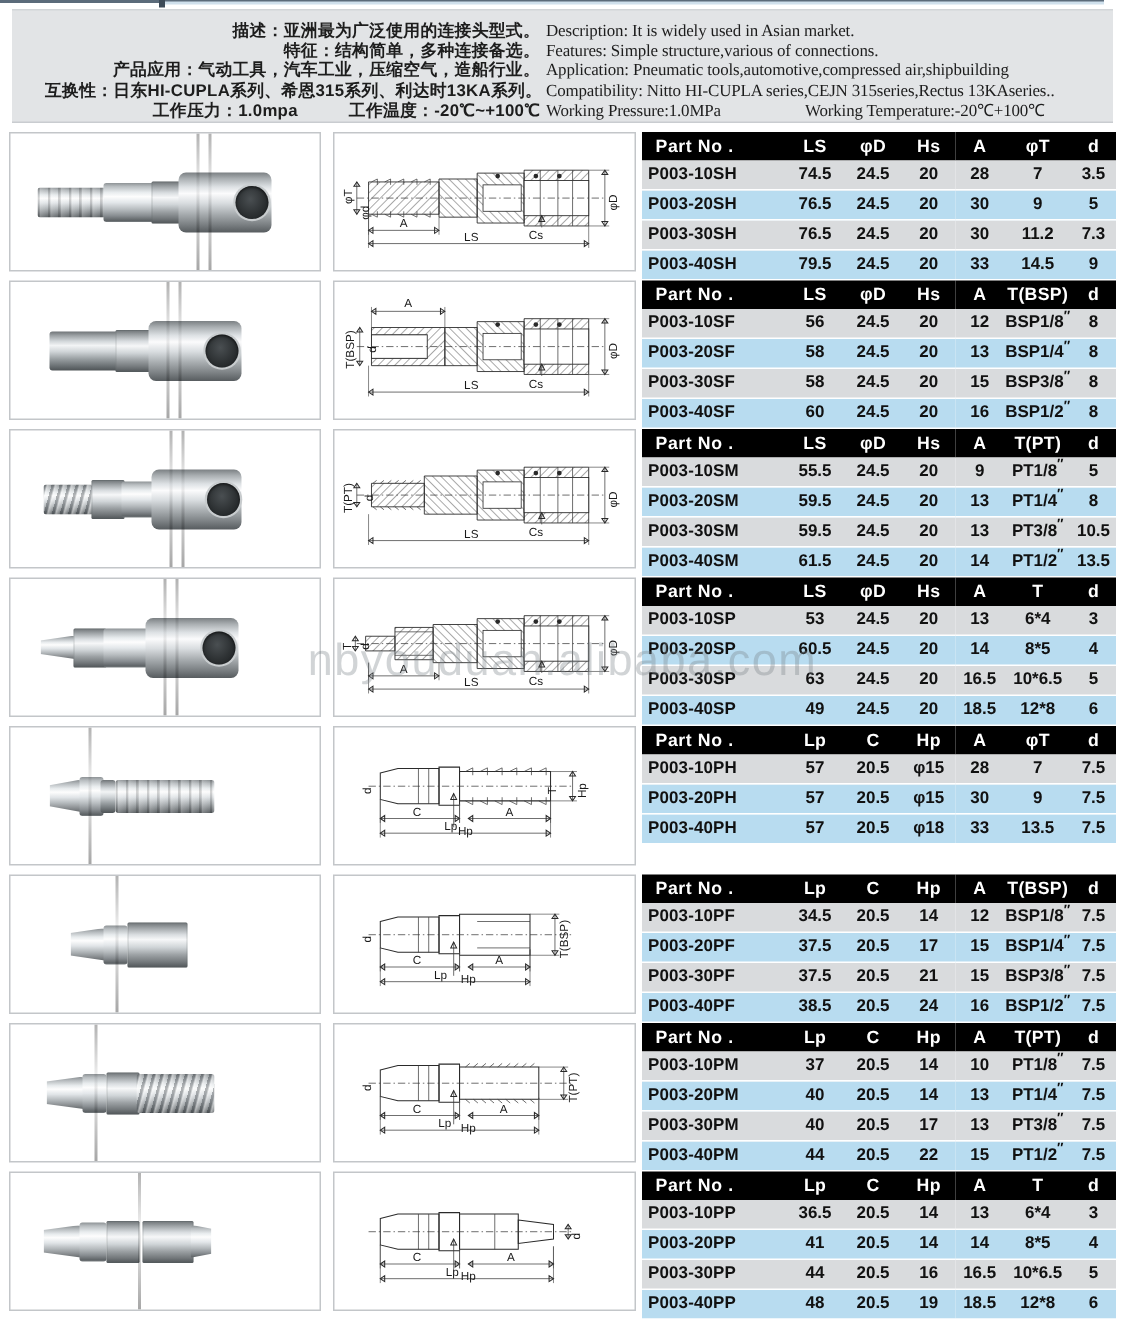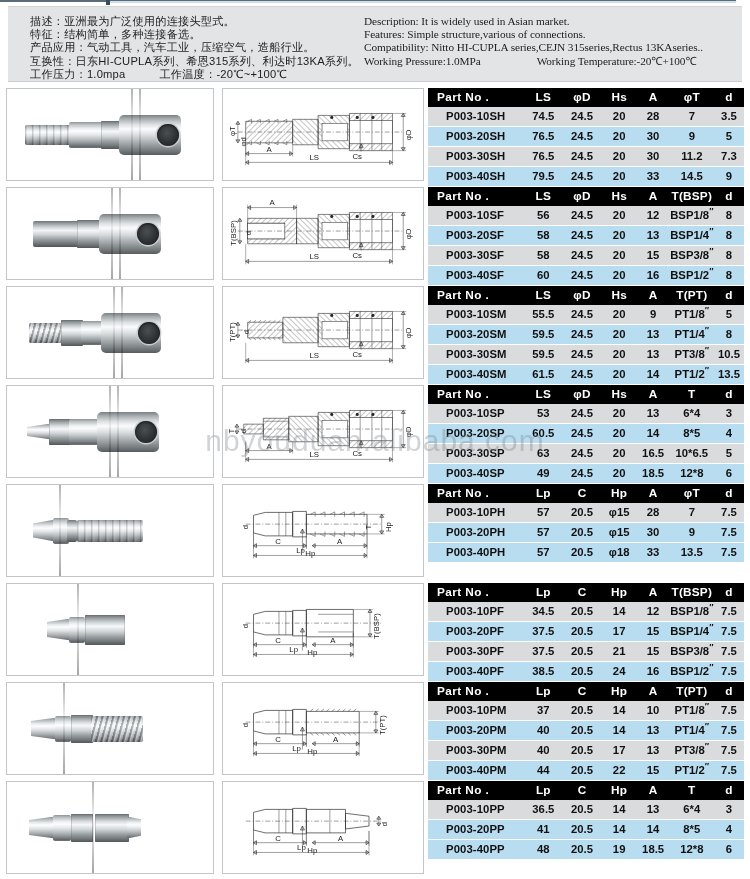--- a/index.html
+++ b/index.html
@@ -28,21 +28,21 @@
     background:#e2e4e6;
     border-top:1px solid #d2d5d8;
     border-bottom:1px solid #c9ccd0;
   }
   .desc-col { position:absolute; top:8px; }
   .desc-cn { left:22px; width:330px; }
   .desc-en { left:356px; width:380px;font-family:Liberation Serif, serif; }
   .desc-line {
     color:#1d1d1d; white-space:nowrap; line-height:13.2px;
   }
-  .desc-cn .desc-line { font-size:11.2px; font-weight:400; letter-spacing:0.2px; }
+  .desc-cn .desc-line { font-size:11.2px; font-weight:700; letter-spacing:0.2px;text-align:right; }
   .desc-en .desc-line { font-size:11.3px; font-weight:400; letter-spacing:-0.1px; }
   .desc-line .gap { display:inline-block; width:34px; }
   .desc-line .gap-en { display:inline-block; width:56px; }
 
   
   .grid { position:absolute; left:0; top:86px; width:750px; }
   .row { position:relative; height:99px; }
 
   .cell-photo {
     position:absolute; left:6px; top:2px; width:208px; height:93px;
@@ -67,21 +67,21 @@
     height:19px; line-height:19px;
     padding:0; text-align:center; letter-spacing:0.2px;
     font-family:"Liberation Sans", sans-serif;
   }
   table.spec th.partcol { text-align:left; padding-left:9px; letter-spacing:0.4px; }
   table.spec td {
     height:19px; line-height:19px; padding:0;
     text-align:center; color:#111111; font-weight:700; font-size:11.3px;
     border-bottom:1px solid #ffffff;
   }
-  table.spec td.partcol { text-align:left; padding-left:18px; letter-spacing:0.1px; }
+  table.spec td.partcol { text-align:left; padding-left:4px; letter-spacing:0.1px; }
   table.spec tr.odd td  { background:#d9dbdd; }
   table.spec tr.even td { background:#b8dcf0; }
   table.spec tr:last-child td { border-bottom:none;margin-top:16px; }
 
   
   col.c-part { width:30.5%; }
   col.c-a    { width:12%; }
   col.c-b    { width:12.5%; }
   col.c-c    { width:11%; }
   col.c-d    { width:10.5%; }
@@ -195,20 +195,21 @@
     <div class="desc-col desc-cn">
       <div class="desc-line">描述：亚洲最为广泛使用的连接头型式。</div>
       <div class="desc-line">特征：结构简单，多种连接备选。</div>
       <div class="desc-line">产品应用：气动工具，汽车工业，压缩空气，造船行业。</div>
       <div class="desc-line">互换性：日东HI-CUPLA系列、希恩315系列、利达时13KA系列。</div>
       <div class="desc-line"><span>工作压力：1.0mpa</span><span class="gap"></span><span>工作温度：-20℃~+100℃</span></div>
     </div>
     <div class="desc-col desc-en">
       <div class="desc-line">Description:  It is widely used in Asian market.</div>
       <div class="desc-line">Features: Simple structure,various of connections.</div>
+      <div class="desc-line">Application: Pneumatic tools,automotive,compressed air,shipbuilding</div>
       <div class="desc-line">Compatibility: Nitto HI-CUPLA series,CEJN 315series,Rectus 13KAseries..</div>
       <div class="desc-line"><span>Working Pressure:1.0MPa</span><span class="gap-en"></span><span>Working Temperature:-20℃+100℃</span></div>
     </div>
   </div>
 
   <div class="grid" id="grid">
       <div class="row">
         <div class="cell-photo">
           <div class="photo-wrap">
             <div class="cp barb" style="left:18px;width:46px;height:20px;"></div>
@@ -1178,20 +1179,29 @@
               </tr>
               <tr class="even">
                 <td class="partcol">P003-20PP</td>
                 <td class="">41</td>
                 <td class="">20.5</td>
                 <td class="">14</td>
                 <td class="">14</td>
                 <td class="">8*5</td>
                 <td class="">4</td>
               </tr>
+              <tr class="odd">
+                <td class="partcol">P003-30PP</td>
+                <td class="">44</td>
+                <td class="">20.5</td>
+                <td class="">16</td>
+                <td class="">16.5</td>
+                <td class="">10*6.5</td>
+                <td class="">5</td>
+              </tr>
               <tr class="even">
                 <td class="partcol">P003-40PP</td>
                 <td class="">48</td>
                 <td class="">20.5</td>
                 <td class="">19</td>
                 <td class="">18.5</td>
                 <td class="">12*8</td>
                 <td class="">6</td>
               </tr>
             </tbody>

